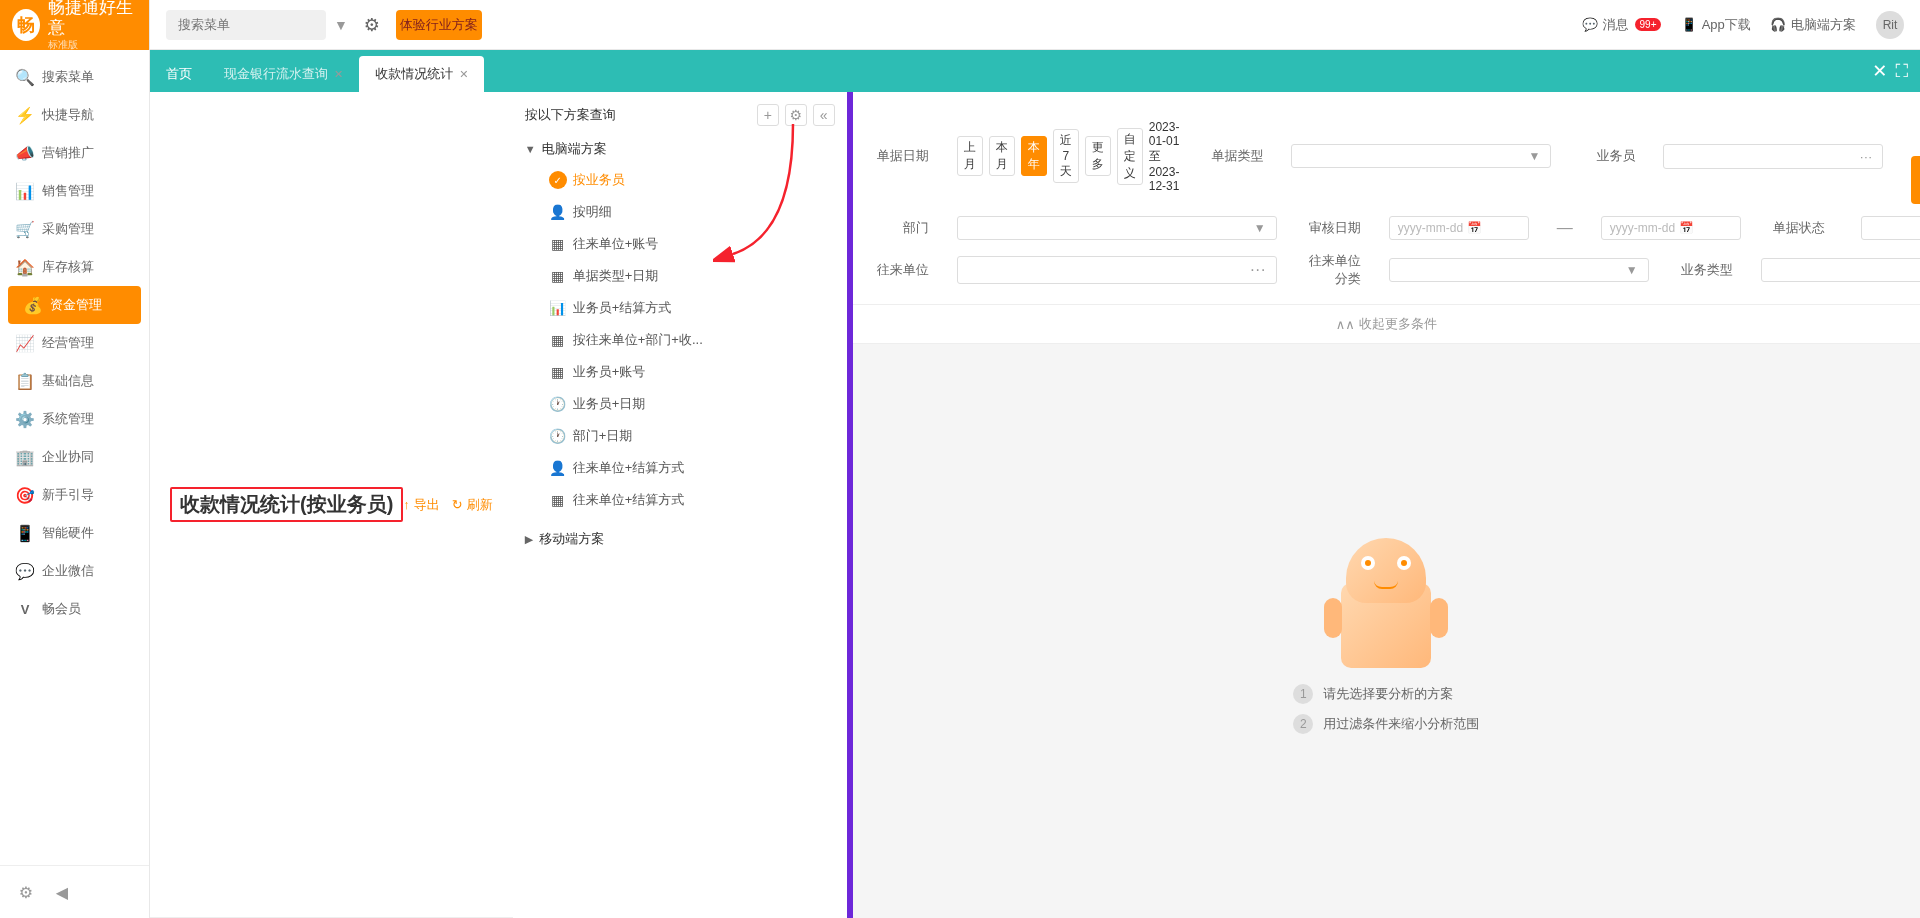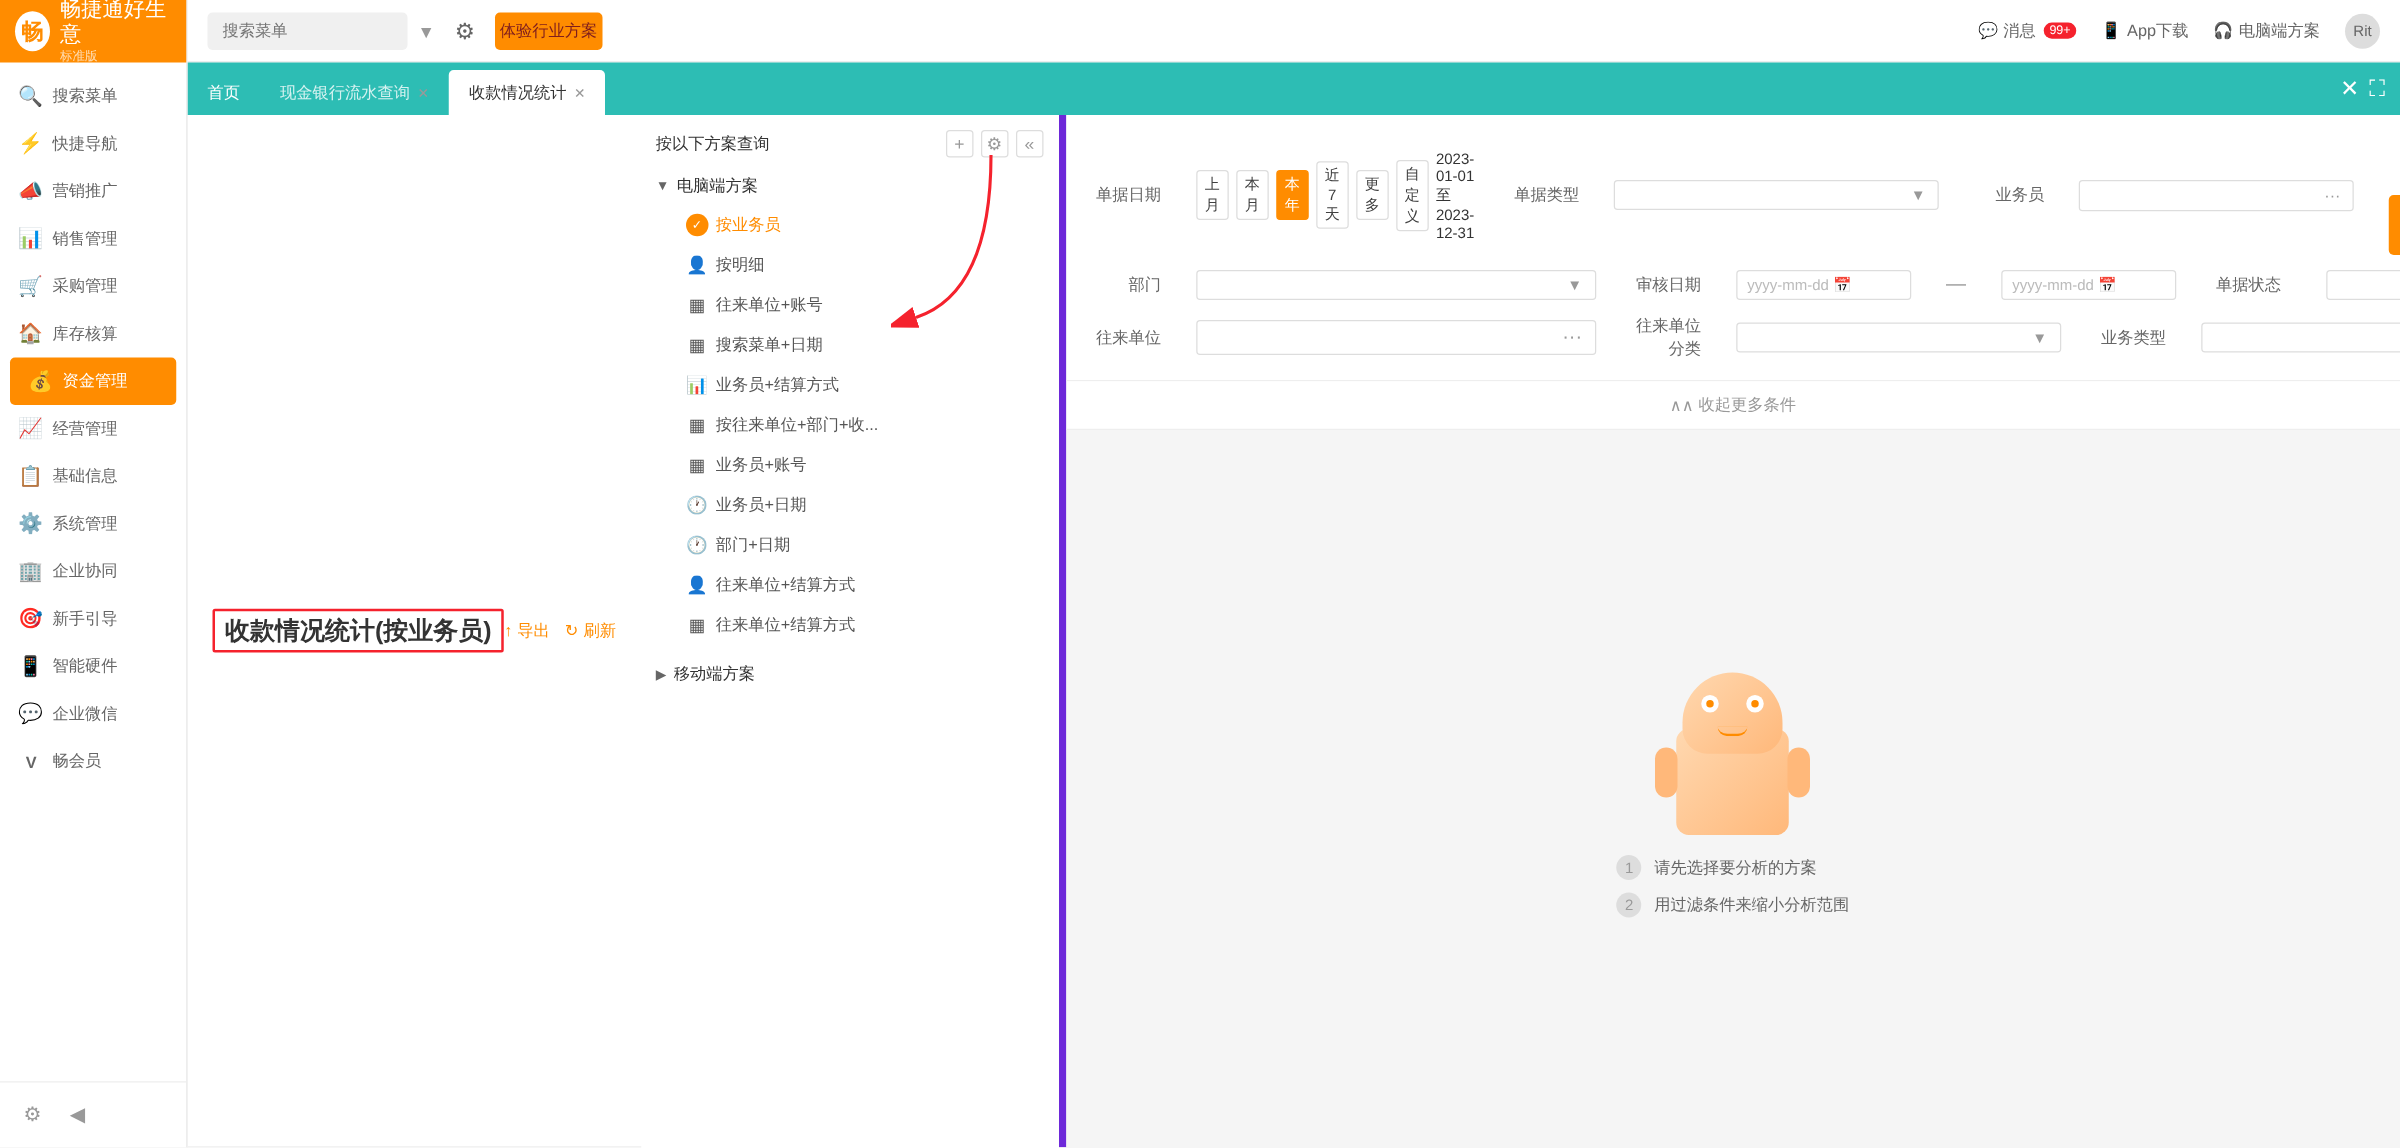--- a/index.html
+++ b/index.html
@@ -630,21 +630,21 @@
           <div class="tree-item">
             <span class="tree-item-icon">👤</span>
             <span>按明细</span>
           </div>
           <div class="tree-item">
             <span class="tree-item-icon">▦</span>
             <span>往来单位+账号</span>
           </div>
           <div class="tree-item">
             <span class="tree-item-icon">▦</span>
-            <span>搜索菜单+日期</span>
+            <span>单据类型+日期</span>
           </div>
           <div class="tree-item">
             <span class="tree-item-icon">📊</span>
             <span>业务员+结算方式</span>
           </div>
           <div class="tree-item">
             <span class="tree-item-icon">▦</span>
             <span>按往来单位+部门+收...</span>
           </div>
           <div class="tree-item">

